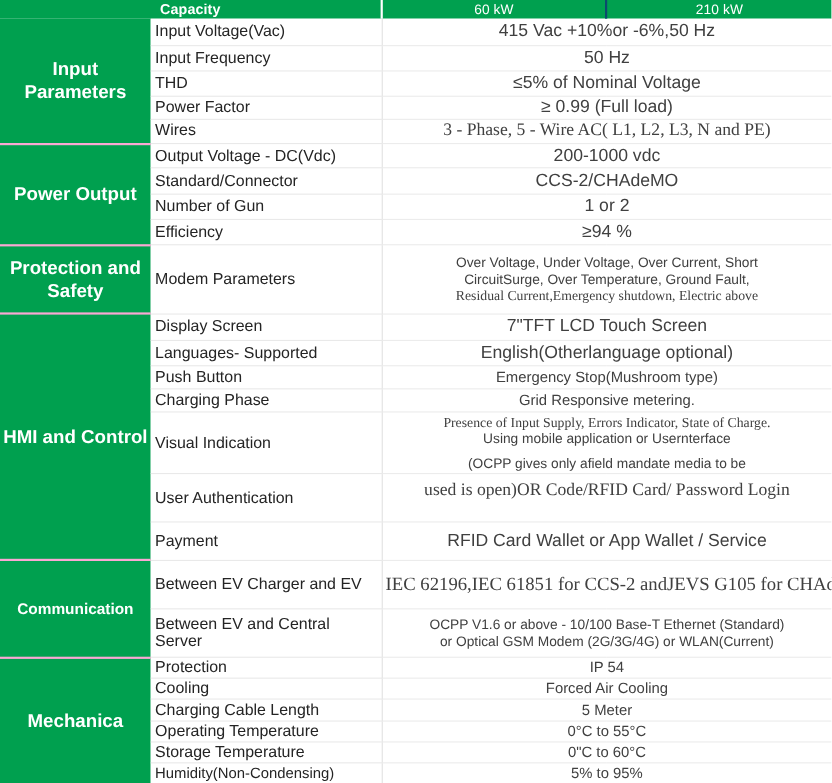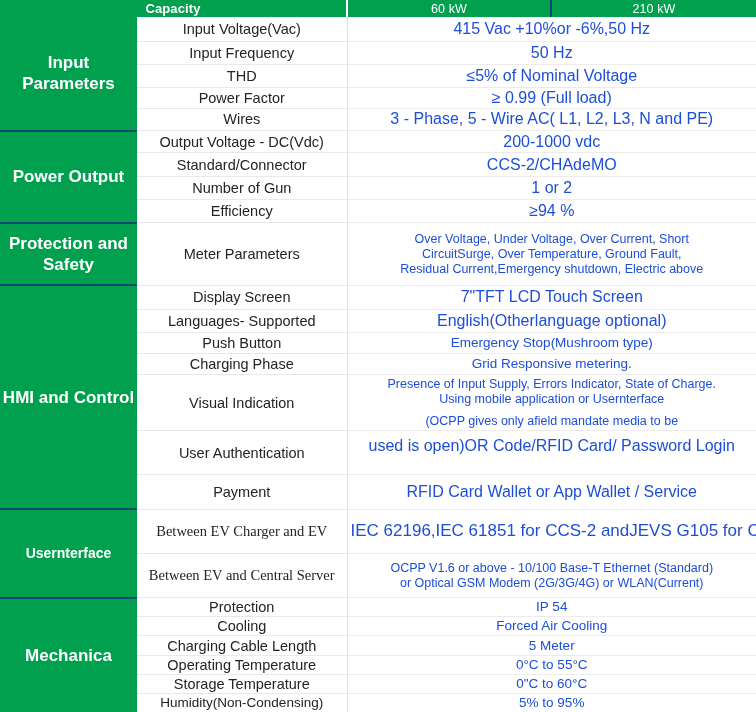--- a/index.html
+++ b/index.html
@@ -60,64 +60,63 @@
   
   td.section-cell {
     background: #00a04f;
     color: #ffffff;
     font-weight: bold;
     font-size: 17px;
     text-align: center;
     vertical-align: middle;
     padding: 0 2px;
     border-top: 2px solid #ffffff;
-    border-bottom: 2px solid #0c4a6e;
+    border-bottom: 2px solid #f9a8d4;
     border-left: none;
     border-right: none;
     line-height: 21px;
   }
   td.section-cell.small-label {
     font-size: 14px;
   }
   td.section-cell.first-sec { border-top: none; }
   td.section-cell.last-sec  { border-bottom: none; }
 
   
   td.param {
-    text-align: center;
     vertical-align: middle;
     font-size: 14.5px;
     color: #242424;
     padding: 1px 4px;
     border-bottom: 1px solid #e9e9e9;
     border-right: 1px solid #e2e2e2;
     background: #ffffff;
     line-height: 16px;
   }
-  td.param.two-line { line-height: 15px; font-size: 14.5px; font-family: Liberation Serif, serif; }
+  td.param.two-line { line-height: 15px; font-size: 14.5px; }
   td.param.tight { font-size: 13.5px; }
   td.param.nb { border-bottom: none; }
 
   td.value {
     text-align: center;
     vertical-align: middle;
     font-size: 16px;
-    color: #1d4ed8;
+    color: #404040;
     padding: 1px 3px;
     border-bottom: 1px solid #ececec;
     background: #ffffff;
     line-height: 18px;
   }
   td.value.sm      { font-size: 12.5px; line-height: 15px; }
   td.value.xsm     { font-size: 17px; line-height: 14px; }
   td.value.med     { font-size: 13.5px; line-height: 16px; }
   td.value.nb      { border-bottom: none; }
   td.value.vtop    { vertical-align: top; padding-top: 2px; }
 
-  .ovf { white-space: nowrap; }
+  .ovf { white-space: nowrap; font-family: Liberation Serif, serif; }
 
   td.value .line { display: block; }
 </style>
 </head>
 <body>
 
 <table class="spec-table">
   <colgroup>
     <col class="c-section">
     <col class="c-param">
@@ -179,21 +178,21 @@
     <tr style="height:23px;">
       <td class="param">Efficiency</td>
       <td class="value" colspan="2">≥94 %</td>
     </tr>
 
     <tr style="height:62px;">
       <td class="section-cell" rowspan="1">
         <span class="line">Protection</span>
         <span class="line">and Safety</span>
       </td>
-      <td class="param">Meter Parameters</td>
+      <td class="param">Modem Parameters</td>
       <td class="value sm" colspan="2">
         <span class="line">Over Voltage, Under Voltage, Over Current, Short</span>
         <span class="line">CircuitSurge, Over Temperature, Ground Fault,</span>
         <span class="line ovf">Residual Current,Emergency shutdown, Electric above</span>
       </td>
     </tr>
 
     <tr style="height:24px;">
       <td class="section-cell" rowspan="7">
         <span class="line">HMI and</span>
@@ -226,21 +225,21 @@
       <td class="param">User Authentication</td>
       <td class="value ovf" colspan="2" style="vertical-align:top;padding-top:6px;">used is open)OR Code/RFID Card/ Password Login</td>
     </tr>
     <tr style="height:35px;">
       <td class="param">Payment</td>
       <td class="value" colspan="2">RFID Card Wallet or App Wallet / Service</td>
     </tr>
 
     <tr style="height:44px;">
       <td class="section-cell small-label" rowspan="2">
-        <span class="line">Usernterface</span>
+        <span class="line">Communication</span>
       </td>
       <td class="param two-line">
         <span class="line">Between EV</span>
         <span class="line">Charger and EV</span>
       </td>
       <td class="value xsm ovf" colspan="2">IEC 62196,IEC 61851 for CCS-2 andJEVS G105 for CHAdeMO</td>
     </tr>
     <tr style="height:44px;">
       <td class="param two-line">
         <span class="line">Between EV and</span>

